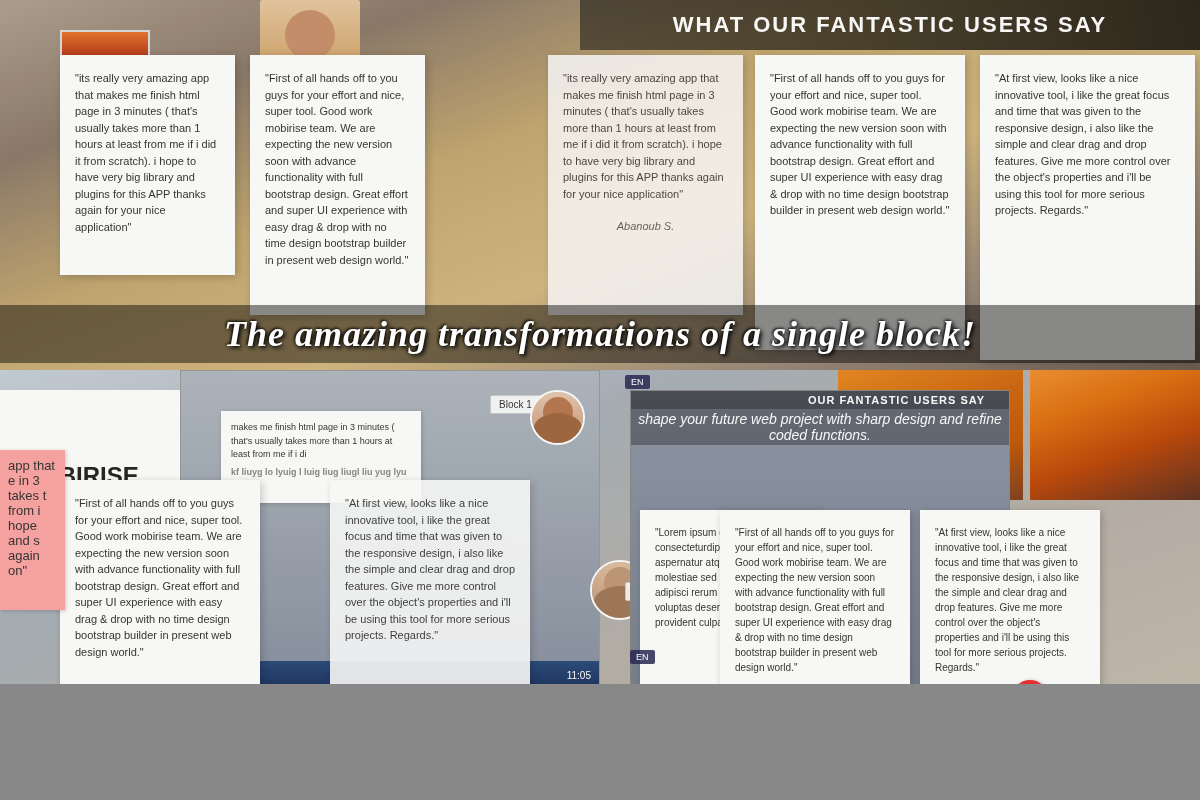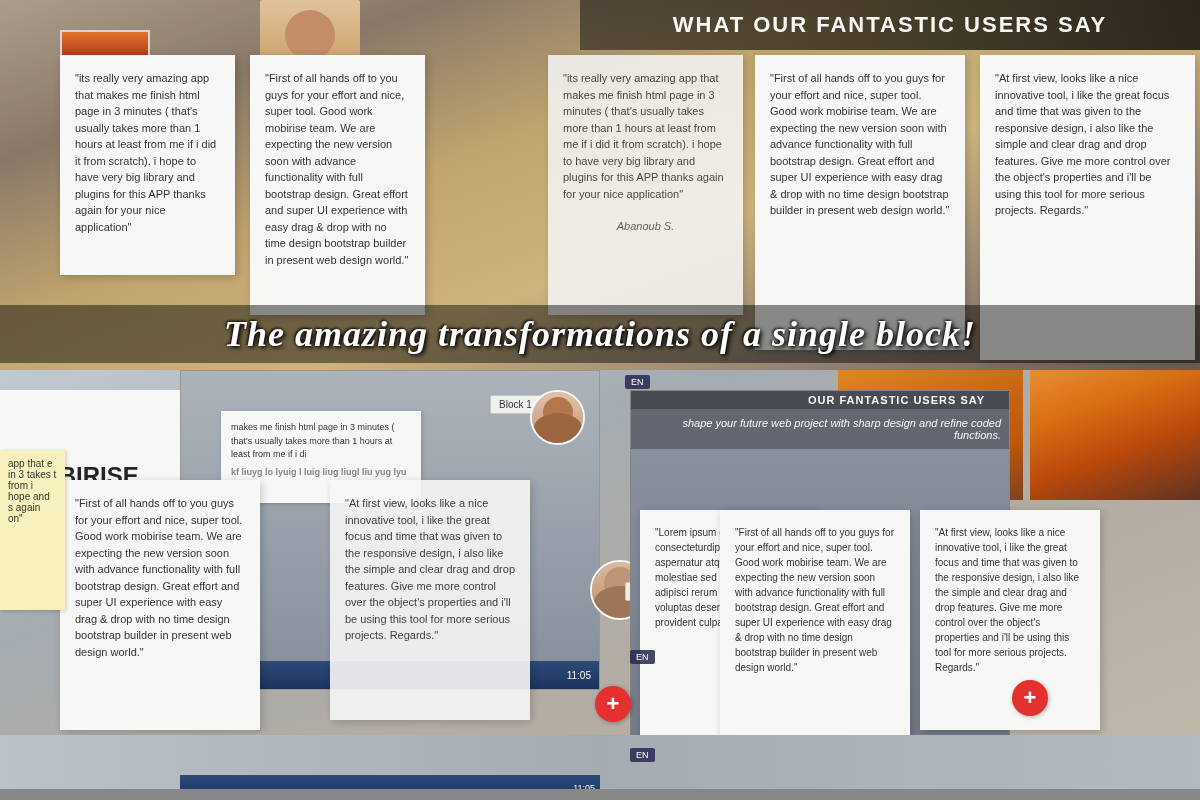--- a/index.html
+++ b/index.html
@@ -10,21 +10,21 @@
       font-family: Arial, sans-serif;
       background: #888;
       position: relative;
     }
 
     
     .collage {
       position: absolute;
       top: 0; left: 0;
       width: 1200px;
-      height: 789px;
+      height: 684px;
       overflow: hidden;
     }
 
     
     .bg-top {
       position: absolute;
       top: 0; left: 0;
       width: 1200px;
       height: 370px;
       background: linear-gradient(160deg, #b0a090 0%, #8c7a6a 20%, #c4a870 40%, #d4b880 60%, #9a8878 80%, #6a5a50 100%);
@@ -524,21 +524,21 @@
   <div class="plus-btn plus-btn-1">+</div>
 
   <div class="lang-badge lang-1">EN</div>
 
   <div class="landscape-right1"></div>
   <div class="landscape-right2"></div>
 
   <div class="bottom-screenshot">
 
     <div style="background:rgba(0,0,0,0.5);color:white;text-align:right;padding:3px 24px;font-size:11px;font-weight:bold;letter-spacing:1px;">OUR FANTASTIC USERS SAY</div>
-    <div style="background:rgba(0,0,0,0.3);color:white;text-align:right;padding:8px;font-size:11px;font-style:italic;">shape your future web project with sharp design and refine coded functions.</div>
+    <div style="background:rgba(0,0,0,0.3);color:white;text-align:center;padding:2px;font-size:14px;font-style:italic;">shape your future web project with sharp design and refine coded functions.</div>
 
     <div class="bottom-taskbar">
       <span class="bottom-taskbar-time">11:10</span>
     </div>
   </div>
 
   <div class="review-card card-b1">
     <span>"First of all hands off to you guys for your effort and nice, super tool. Good work mobirise team. We are expecting the new version soon with advance functionality with full bootstrap design. Great effort and super UI experience with easy drag &amp; drop with no time design bootstrap builder in present web design world."</span>
   </div>
 
@@ -557,21 +557,21 @@
   <div class="review-card card-bs2">
     <span>"At first view, looks like a nice innovative tool, i like the great focus and time that was given to the responsive design, i also like the simple and clear drag and drop features. Give me more control over the object's properties and i'll be using this tool for more serious projects. Regards."</span>
   </div>
 
   <div class="plus-btn plus-btn-2">+</div>
 
   <div class="lang-badge lang-2">EN</div>
 
   <div class="lang-badge lang-3">EN</div>
 
-  <div style="position:absolute;top:450px;left:0;width:65px;height:160px;background:#fef9c3;padding:8px;font-size:10px;color:#333;overflow:hidden;box-shadow:1px 1px 4px rgba(0,0,0,0.2);">
+  <div style="position:absolute;top:450px;left:0;width:65px;height:160px;background:#fca5a5;padding:8px;font-size:13px;color:#333;overflow:hidden;box-shadow:1px 1px 4px rgba(0,0,0,0.2);">
     <span>app that e in 3 takes t from i hope and s again on"</span>
   </div>
 
   <div style="position:absolute;top:735px;left:0;width:1200px;height:65px;background:linear-gradient(90deg,#c0c8d0,#a8b0b8,#b8c0c8);">
 
     <div style="position:absolute;bottom:0;left:180px;width:420px;height:25px;background:linear-gradient(180deg,#2a4a7a,#1a3060);display:flex;align-items:center;">
       <span style="color:white;font-size:9px;position:absolute;right:5px;">11:05</span>
     </div>
   </div>
 

